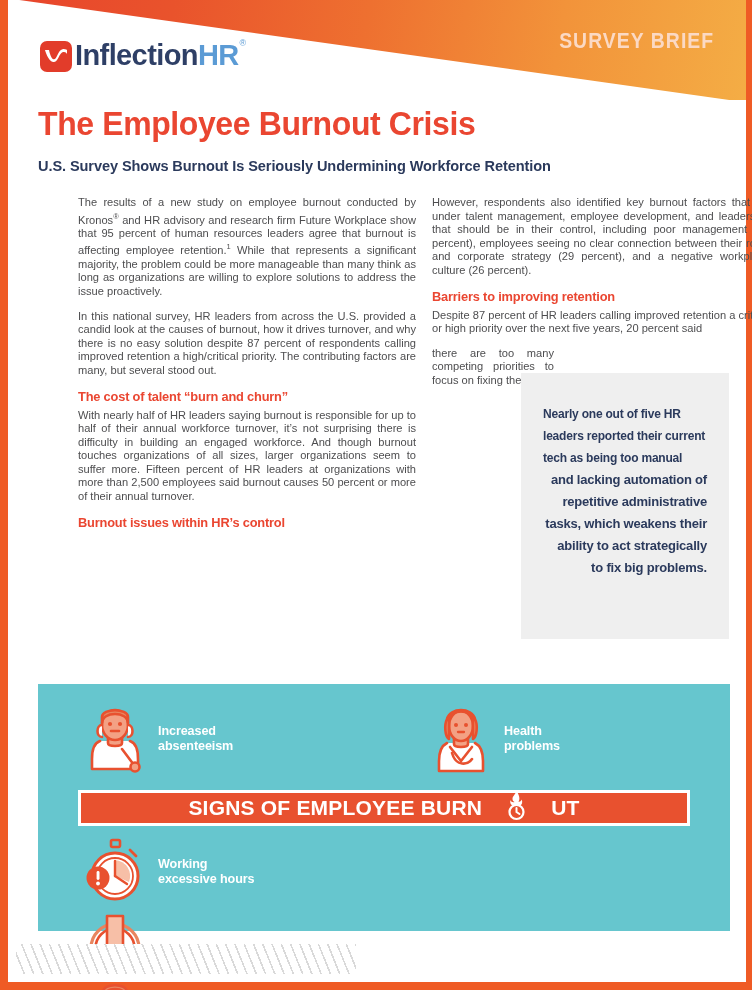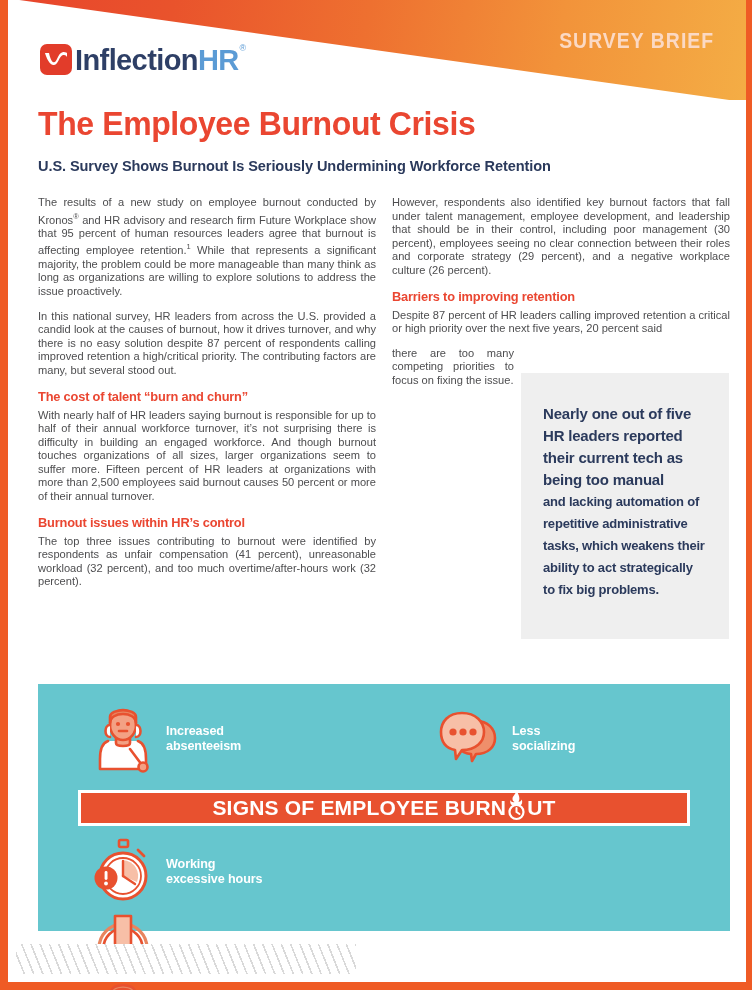--- a/index.html
+++ b/index.html
@@ -34,21 +34,21 @@
     position:absolute;right:32px;top:28px;
     font-family:"Liberation Sans", sans-serif;
     font-size:22px;letter-spacing:1.2px;
     font-weight:bold;color:#fbd9c4;
     transform:scaleX(.88);transform-origin:right center;
   }
 
   
   .logo{
     position:absolute;left:32px;top:41px;
-    display:flex;align-items:flex-end;height:34px;
+    display:flex;align-items:flex-start;height:34px;
   }
   .logo-mark{
     width:32px;height:31px;border-radius:7px;background:#e23c2a;
     display:flex;align-items:center;justify-content:center;margin-right:3px;
   }
   .logo-text{
     font-size:29px;font-weight:600;letter-spacing:-0.6px;line-height:1;
     position:relative;
   }
   .logo-inflection{color:#2e3f66;}
@@ -72,21 +72,21 @@
     letter-spacing:-0.1px;line-height:1;
     transform:scaleX(.94);transform-origin:left center;
     white-space:nowrap;
   }
 
   
   .columns{
     position:absolute;left:30px;top:196px;width:692px;height:450px;
   }
   .col{
-    position:absolute;top:0;width:338px;
+    position:absolute;top:0;width:338px;margin-left:40px;
   }
   .col-left{left:0;}
   .col-right{left:354px;}
   .narrow{width:122px;}
 
   p.body{
     margin:0 0 11px 0;
     font-size:11.1px;line-height:13.6px;
     color:#4d4d4f;text-align:justify;
     font-family:"Liberation Sans", sans-serif;
@@ -101,37 +101,38 @@
   sup.fn{font-size:7.5px;vertical-align:super;}
 
   
   .pullquote{
     position:absolute;left:513px;top:373px;width:208px;height:266px;
     background:#efefef;
     box-sizing:border-box;
     padding:30px 22px 0 22px;
   }
   .pq-big{
-    font-size:15px;font-weight:bold;color:#2b3a5c;
+    font-size:12px;font-weight:bold;color:#2b3a5c;
     line-height:22px;margin:0;
     letter-spacing:-0.2px;
   }
   .pq-small{
     font-size:13px;font-weight:bold;color:#2b3a5c;
     line-height:22px;margin:0;
     letter-spacing:-0.2px;
+    text-align:right;
   }
 
   
   .info{
     position:absolute;left:30px;top:684px;width:692px;height:247px;
     background:#66c6ce;
   }
   .info-row{
-    position:absolute;left:12px;width:692px;height:82px;
+    position:absolute;left:4px;width:692px;height:82px;
     display:flex;
   }
   .info-row.top{top:14px;}
   .info-row.bottom{top:152px;flex-direction:column;}
   .info-item{
     flex:1;display:flex;align-items:center;justify-content:flex-start;
     padding-left:42px;box-sizing:border-box;
   }
   .info-item .ic{width:62px;height:72px;flex:0 0 62px;}
   .info-label{
@@ -139,21 +140,21 @@
     line-height:15px;letter-spacing:-0.1px;
   }
 
   .banner{
     position:absolute;left:40px;top:106px;width:612px;height:36px;
     background:#e8512f;border:3px solid #ffffff;box-sizing:border-box;
     display:flex;align-items:center;justify-content:center;
   }
   .banner-text{
     color:#ffffff;font-size:21px;font-weight:bold;letter-spacing:0.2px;
-    display:flex;align-items:flex-start;white-space:nowrap;
+    display:flex;align-items:flex-start;white-space:nowrap;gap:24px;
   }
   .flame-o{
     display:inline-block;position:relative;width:21px;height:25px;
     vertical-align:middle;margin:0 0px;
   }
   .flame-o svg{position:absolute;left:0;top:-5px;}
 
   
   .stripes{
     position:absolute;left:8px;bottom:8px;width:340px;height:30px;
@@ -186,21 +187,20 @@
   <div class="doc-subtitle">U.S. Survey Shows Burnout Is Seriously Undermining Workforce Retention</div>
 
   <div class="columns">
 
     <div class="col col-left">
       <p class="body"><span>The results of a new study on employee burnout conducted by Kronos</span><sup class="fn">®</sup><span> and HR advisory and research firm Future Workplace show that 95 percent of human resources leaders agree that burnout is affecting employee retention.</span><sup class="fn">1</sup><span> While that represents a significant majority, the problem could be more manageable than many think as long as organizations are willing to explore solutions to address the issue proactively.</span></p>
       <p class="body">In this national survey, HR leaders from across the U.S. provided a candid look at the causes of burnout, how it drives turnover, and why there is no easy solution despite 87 percent of respondents calling improved retention a high/critical priority. The contributing factors are many, but several stood out.</p>
       <h3 class="section">The cost of talent “burn and churn”</h3>
       <p class="body">With nearly half of HR leaders saying burnout is responsible for up to half of their annual workforce turnover, it’s not surprising there is difficulty in building an engaged workforce. And though burnout touches organizations of all sizes, larger organizations seem to suffer more. Fifteen percent of HR leaders at organizations with more than 2,500 employees said burnout causes 50 percent or more of their annual turnover.</p>
       <h3 class="section">Burnout issues within HR’s control</h3>
-      <p class="body last">The top three issues contributing to burnout were identified by respondents as unfair compensation (41 percent), unreasonable workload (32 percent), and too much overtime/after-hours work (32 percent).</p>
     </div>
 
     <div class="col col-right">
       <p class="body">However, respondents also identified key burnout factors that fall under talent management, employee development, and leadership that should be in their control, including poor management (30 percent), employees seeing no clear connection between their roles and corporate strategy (29 percent), and a negative workplace culture (26 percent).</p>
       <h3 class="section">Barriers to improving retention</h3>
       <p class="body">Despite 87 percent of HR leaders calling improved retention a critical or high priority over the next five years, 20 percent said</p>
       <div class="narrow">
         <p class="body">there are too many competing priorities to focus on fixing the issue.</p>
       </div>
     </div>
@@ -233,38 +233,42 @@
             <circle cx="26" cy="21" r="2.1" fill="#e8512f"></circle>
             <circle cx="36" cy="21" r="2.1" fill="#e8512f"></circle>
           </svg>
         </span>
         <span class="info-label">
           <span>Increased</span><br>
           <span>absenteeism</span>
         </span>
       </div>
 
-
-      <div class="info-item">
-        <span class="ic">
-          <svg viewBox="0 0 62 72" width="62" height="72" aria-hidden="true">
-            <g stroke="#e8512f" stroke-width="2.6" stroke-linejoin="round">
-              <path d="M38 18 C50 18 57 26 57 35 C57 44 50 51 38 51 L34 58 L33 51 C23 50 18 44 18 35 C18 26 26 18 38 18 Z" fill="#ef8f6b"></path>
-              <path d="M24 10 C38 10 46 19 46 29 C46 39 38 47 24 47 L18 56 L17 47 C7 45 3 38 3 29 C3 19 10 10 24 10 Z" fill="#f7bfa7"></path>
+      <div class="info-item">
+        <span class="ic">
+          <svg viewBox="0 0 62 72" width="62" height="72" aria-hidden="true">
+            <g fill="none" stroke="#e8512f" stroke-width="2.6" stroke-linejoin="round" stroke-linecap="round">
+              <path d="M17 40 C11 43 9 50 9 58 L9 68 L53 68 L53 58 C53 50 51 43 45 40" fill="#ffffff"></path>
+              <path d="M24 31 L24 41 C24 45 38 45 38 41 L38 31 Z" fill="#f3a184"></path>
+              <ellipse cx="31" cy="23" rx="12" ry="15" fill="#f3a184"></ellipse>
+              <path d="M19 16 C22 6 40 6 43 16 L43 36 C47 34 48 22 45 16 C42 4 20 4 17 16 C14 22 15 34 19 36 Z" fill="#e8855f"></path>
+              <path d="M20 44 L31 58 L42 44"></path>
+              <path d="M22 50 C26 64 38 62 42 56"></path>
             </g>
-            <circle cx="15" cy="29" r="3.6" fill="#e8512f"></circle>
-            <circle cx="25" cy="29" r="3.6" fill="#e8512f"></circle>
-            <circle cx="35" cy="29" r="3.6" fill="#e8512f"></circle>
-          </svg>
-        </span>
-        <span class="info-label">
-          <span>Less</span><br>
-          <span>socializing</span>
-        </span>
-      </div>
+            <circle cx="26" cy="22" r="2" fill="#e8512f"></circle>
+            <circle cx="36" cy="22" r="2" fill="#e8512f"></circle>
+            <path d="M28 29 L34 29" stroke="#e8512f" stroke-width="2.3" stroke-linecap="round"></path>
+          </svg>
+        </span>
+        <span class="info-label">
+          <span>Health</span><br>
+          <span>problems</span>
+        </span>
+      </div>
+
 
     </div>
 
     <div class="banner">
       <div class="banner-text">
         <span>SIGNS OF EMPLOYEE BURN</span>
         <span class="flame-o">
           <svg width="21" height="30" viewBox="0 0 21 30" aria-hidden="true">
             <path d="M10.5 0 C9 4 6.5 5 6.5 8 C6.5 9.5 7.5 10.5 8.5 11 C7 11.5 5 11 4.5 9 C3.5 12 5 14 7 15 L14 15 C16 13.5 17 11 15.5 8.5 C15 10.5 13.5 11 12.5 10.5 C14.5 8 13 3.5 10.5 0 Z" fill="#ffffff"></path>
             <circle cx="10.5" cy="21" r="7" fill="none" stroke="#ffffff" stroke-width="2.2"></circle>

